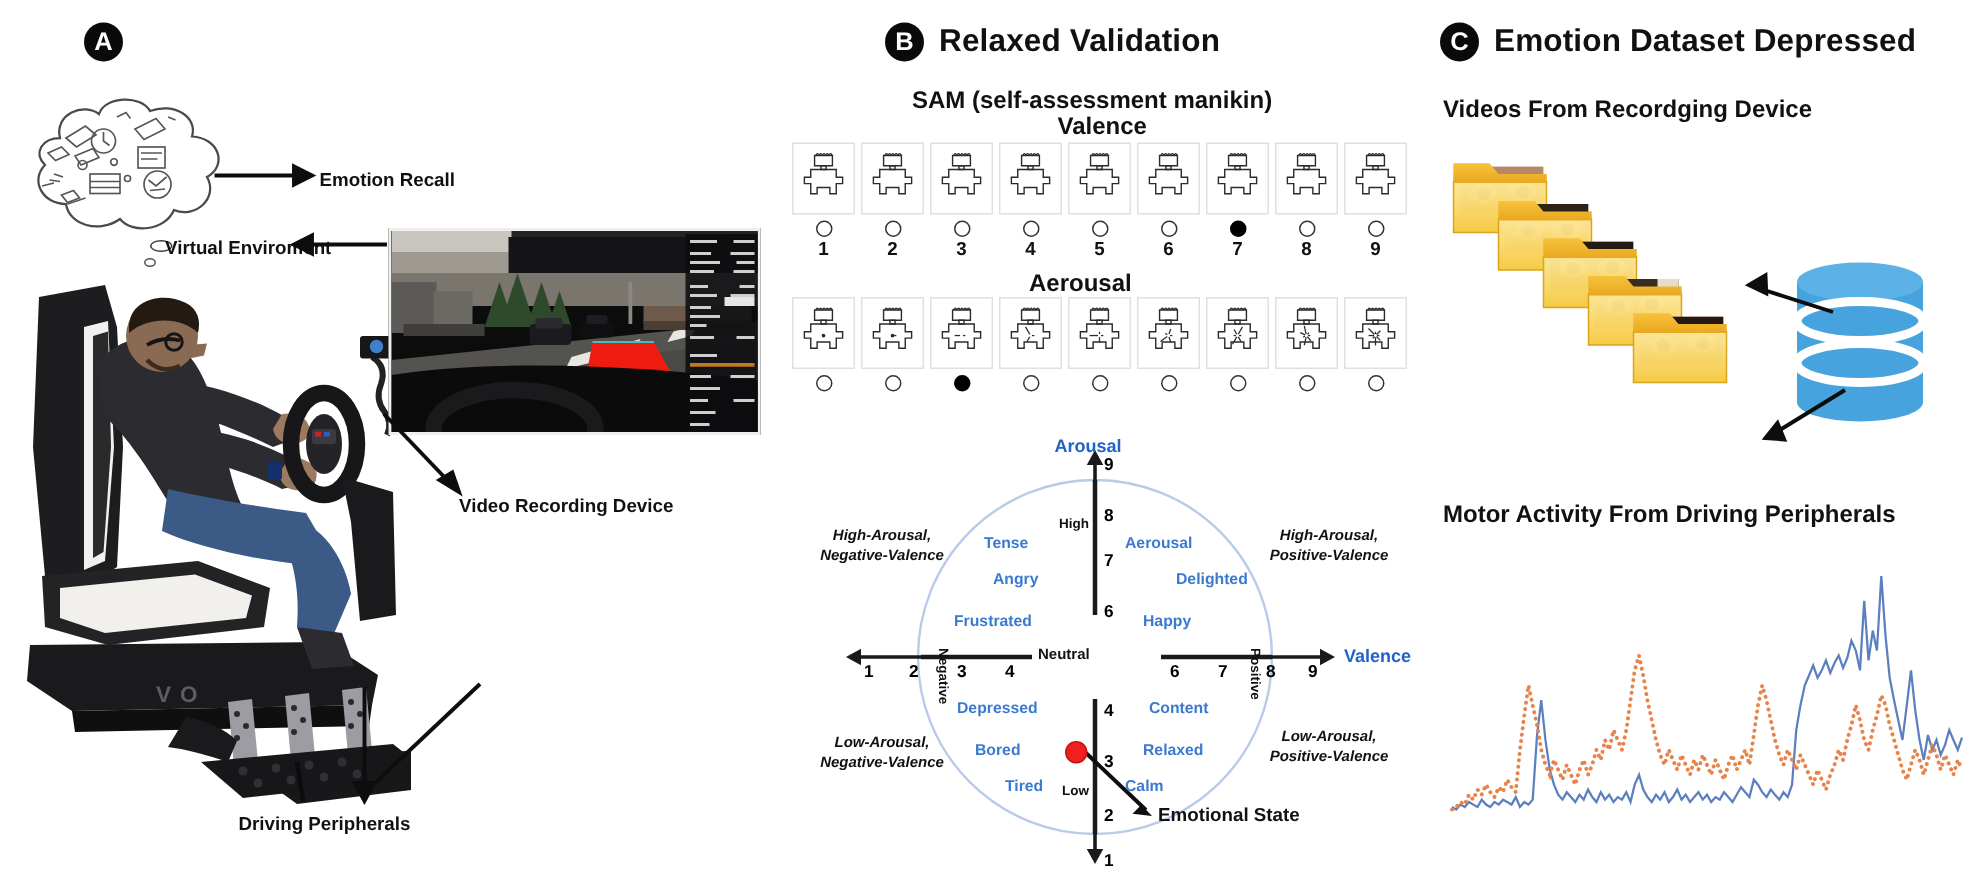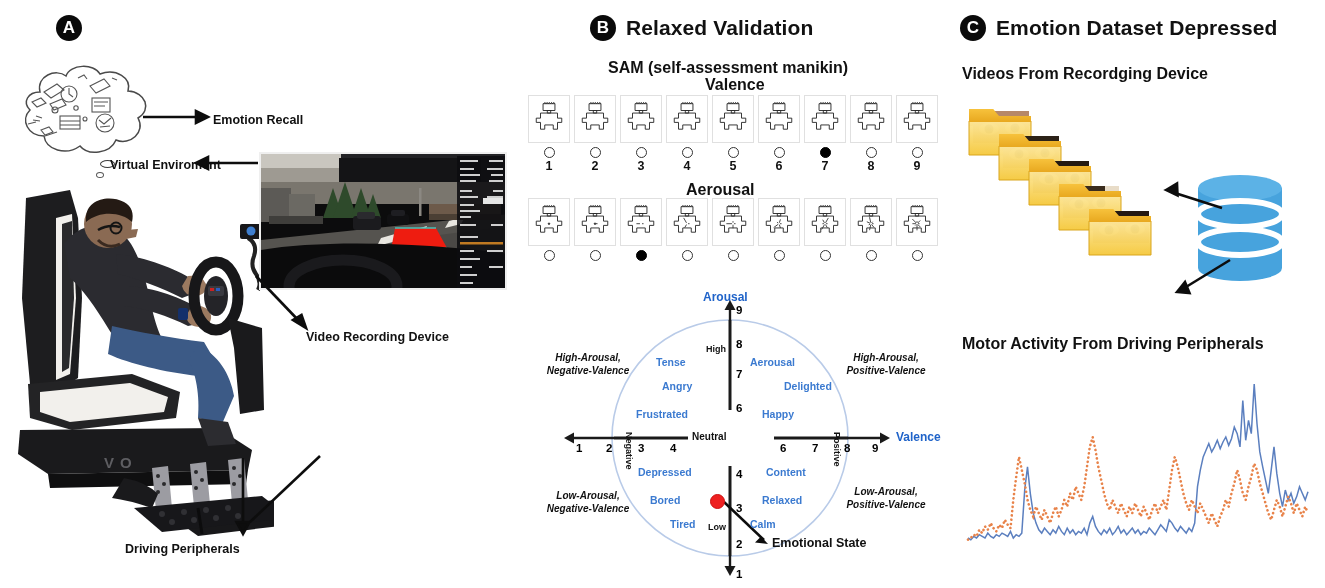--- a/index.html
+++ b/index.html
@@ -120,21 +120,21 @@
         <path d="M72 20 l6 -3 l3 4"></path>
         <path d="M106 20 l5 2"></path>
       </g>
     </svg>
     <div class="tail1"></div>
     <div class="tail2"></div>
 
     <div class="lbl" style="left:213px; top:113px;">Emotion Recall</div>
     <div class="lbl" style="left:110px; top:158px;">Virtual Enviroment</div>
     <div class="lbl" style="left:306px; top:330px;">Video Recording Device</div>
-    <div class="lbl" style="left:125px; top:542px;">Driving Peripherals</div>
+    <div class="lbl" style="left:159px; top:542px;">Driving Peripherals</div>
 
     <svg class="sim-photo" viewBox="0 0 262 392">
 
       <path d="M14 20 L58 12 L66 40 L70 120 L66 200 L44 214 L18 206 L10 120 Z" fill="#1d1d1f"></path>
       <path d="M44 40 L60 36 L64 120 L58 196 L44 202 Z" fill="#f2f0ec"></path>
       <path d="M50 46 L60 43 L62 120 L57 190 L50 194 Z" fill="#2a2a2c"></path>
 
       <path d="M16 206 L120 196 L168 214 L164 240 L60 252 L18 240 Z" fill="#232325"></path>
       <path d="M28 214 L118 205 L156 219 L152 234 L58 244 L28 234 Z" fill="#f2f0ec"></path>
 

